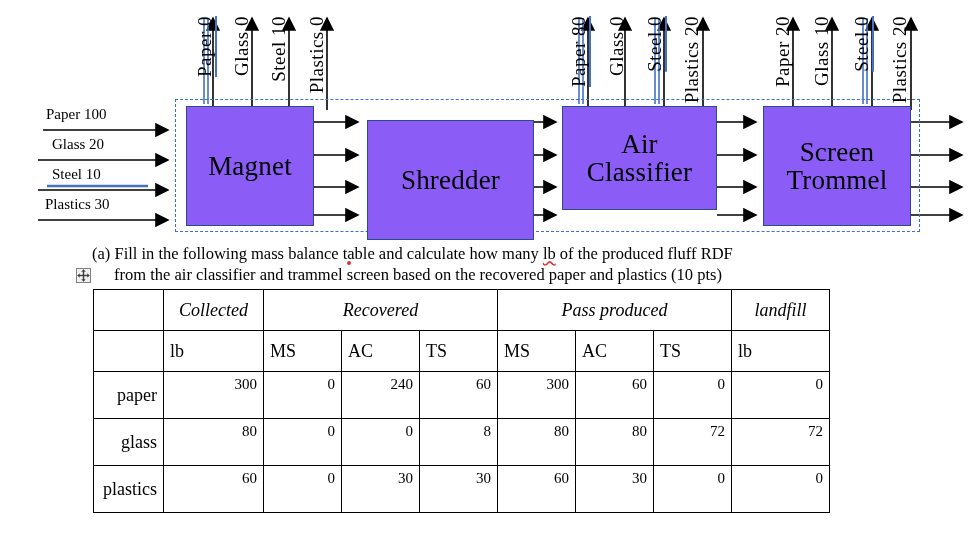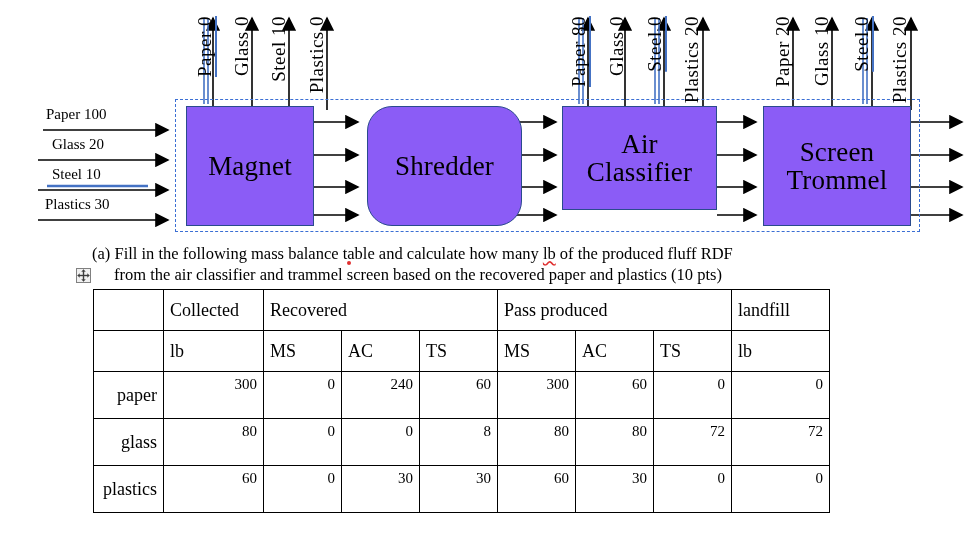--- a/index.html
+++ b/index.html
@@ -113,21 +113,21 @@
     color: #000;
   }
   #balance-table td, #balance-table th {
     border: 1px solid #000;
     font-weight: normal;
     font-family: "Liberation Serif", "DejaVu Serif", serif;
     padding: 2px 6px;
     vertical-align: middle;
     background: #fff;
   }
-  #balance-table .h-group { text-align: left; font-size: 18px; height: 36px; }
+  #balance-table .h-group { text-align: center; font-size: 18px; height: 36px; font-style: italic; }
   #balance-table .h-sub { text-align: left; font-size: 18px; height: 36px; }
   #balance-table .row-label { text-align: right; font-size: 18px; height: 42px; }
   #balance-table .cell-val { text-align: right; font-size: 15px; vertical-align: top; padding-top: 4px; }
   .c0 { width: 70px; }
   .c1 { width: 100px; }
   .c2, .c3, .c4, .c5, .c6, .c7 { width: 78px; }
   .c8 { width: 98px; }
 </style>
 </head>
 <body>
@@ -217,21 +217,21 @@
 
     <div class="in-label" style="left:46px; top:106px;">Paper 100</div>
     <div class="in-label" style="left:52px; top:136px;">Glass 20</div>
     <div class="in-label" style="left:52px; top:166px;">Steel  10</div>
     <div class="in-label" style="left:45px; top:196px;">Plastics 30</div>
 
     <div class="proc-box" style="left:186px; top:106px; width:128px; height:120px;">
       <span>Magnet</span>
     </div>
 
-    <div class="proc-box" style="left:367px; top:106px; width:155px; height:120px;border-radius:25px;">
+    <div class="proc-box" style="left:367px; top:120px; width:167px; height:120px;">
       <span>Shredder</span>
     </div>
 
     <div class="proc-box" style="left:562px; top:106px; width:155px; height:104px;">
       <div>
         <div>Air</div>
         <div>Classifier</div>
       </div>
     </div>
 

